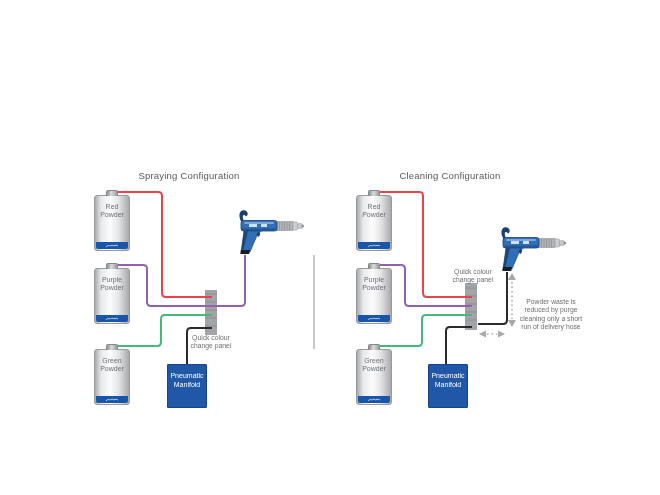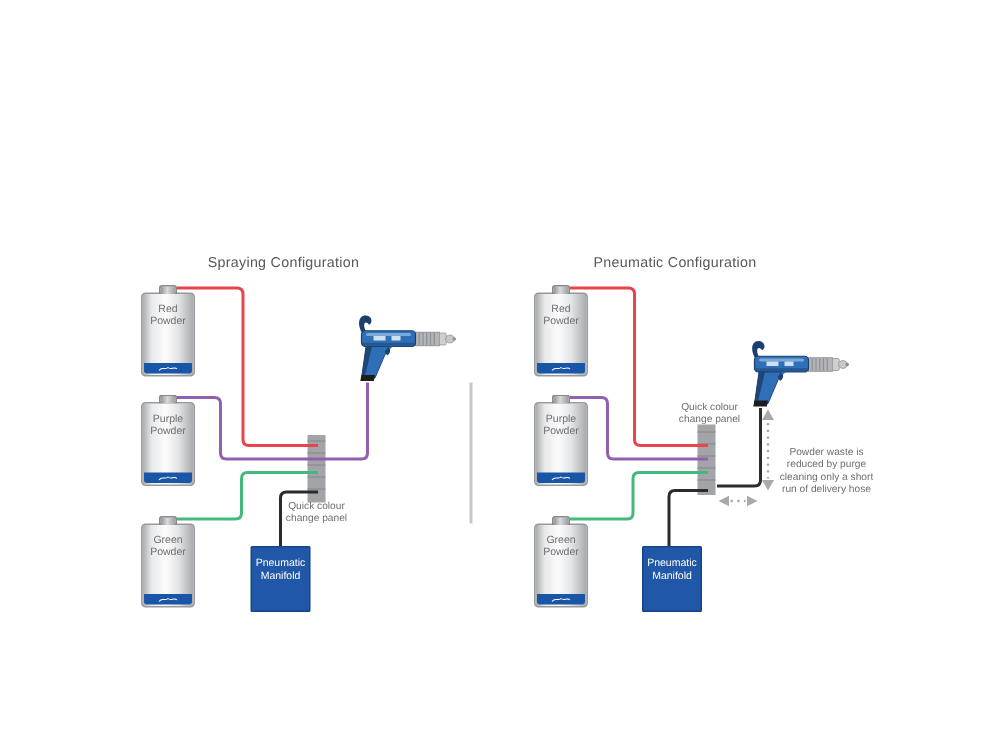--- a/index.html
+++ b/index.html
@@ -110,21 +110,21 @@
       <path d="M487,290 H497" fill="none" style="stroke:var(--arrow-gray);stroke-width:1.6;stroke-dasharray:1.5 3"></path>
       <polygon points="479,290 486,286.5 486,293.5" style="fill:var(--arrow-gray)"></polygon>
       <polygon points="505,290 498,286.5 498,293.5" style="fill:var(--arrow-gray)"></polygon>
     </g>
 
     <use href="#gun" x="236" y="165"></use>
     <use href="#gun" x="498" y="182"></use>
   </svg>
 
   <div class="title left">Spraying Configuration</div>
-  <div class="title right">Pneumatic Configuration</div>
+  <div class="title right">Cleaning Configuration</div>
 
   <div class="divider"></div>
 
   <div class="canister" style="left:94px;top:151px;">
     <div class="cap"></div>
     <div class="label">Red Powder</div>
     <div class="band">
       <svg width="14" height="4">
         <path d="M1,3 C3,0 5,3 7,1 C9,3 11,0 13,2" stroke="#fff" fill="none" stroke-width=".7"></path>
       </svg>

